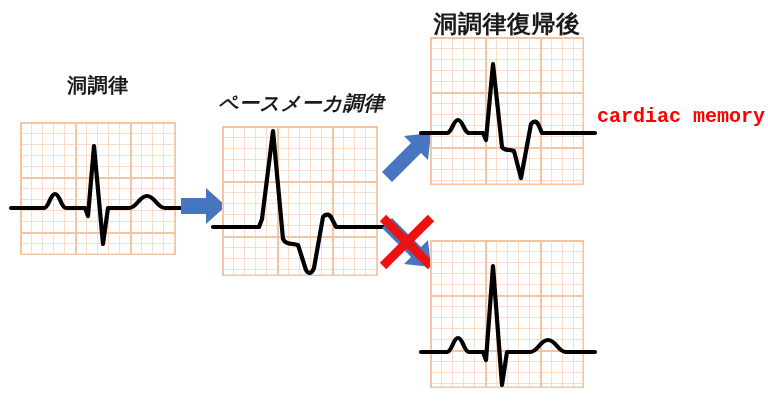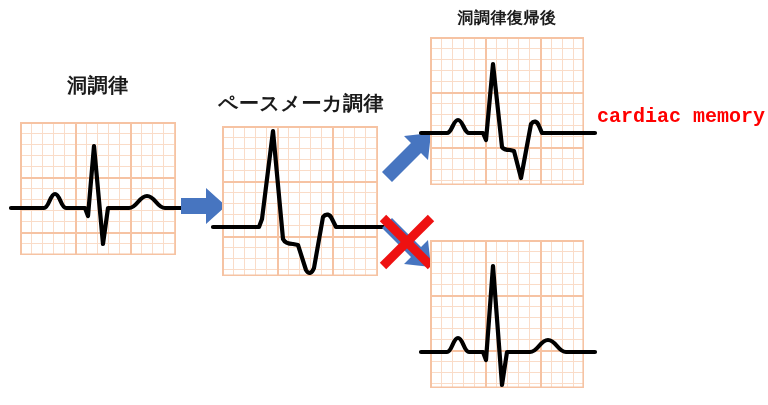--- a/index.html
+++ b/index.html
@@ -115,21 +115,21 @@
         C 126,86 128,74 136,74
         C 144,74 146,86 154,86
         L 176,86"></path>
     </svg>
   </div>
 
   <svg class="arrow-svg" width="46" height="40" viewBox="0 0 46 40" style="left:181px; top:186px;">
     <polygon class="arrow-shape" points="0,12 25,12 25,2 45,20 25,38 25,28 0,28"></polygon>
   </svg>
 
-  <div class="panel-title" style="left:206px; top:90px; width:190px; font-size:20px;">ペースメーカ調律</div>
+  <div class="panel-title" style="left:206px; top:90px; width:190px; font-size:20px;font-style:italic;">ペースメーカ調律</div>
 
   <div class="ecg-panel" style="left:222px; top:126px; width:156px; height:150px;">
     <div class="ecg-grid"></div>
     <svg class="ecg-svg" width="176" height="150" viewBox="0 0 176 150" style="left:-9px;">
       <path class="ecg-trace" d="
         M 0,101
         L 46,101
         L 49,93
         L 60,5
         L 70,113
@@ -150,21 +150,21 @@
 
   <svg class="arrow-svg" width="60" height="60" viewBox="0 0 60 60" style="left:378px; top:212px;">
     <polygon class="arrow-shape" points="4,16 33,45 26,52 53,55 50,28 43,35 14,6"></polygon>
   </svg>
 
   <svg class="x-mark" width="62" height="62" viewBox="0 0 62 62" style="left:376px; top:211px;">
     <line class="x-stroke" x1="7" y1="7" x2="55" y2="55"></line>
     <line class="x-stroke" x1="55" y1="7" x2="7" y2="55"></line>
   </svg>
 
-  <div class="panel-title" style="left:430px; top:8px; width:154px; font-size:16px;">洞調律復帰後</div>
+  <div class="panel-title" style="left:430px; top:8px; width:154px; font-size:24px;">洞調律復帰後</div>
 
   <div class="ecg-panel" style="left:430px; top:37px; width:154px; height:148px;">
     <div class="ecg-grid"></div>
     <svg class="ecg-svg" width="174" height="148" viewBox="0 0 174 148" style="left:-9px;">
       <path class="ecg-trace" d="
         M 0,96
         L 26,96
         C 31,96 32,83 37,83
         C 42,83 43,96 48,96
         L 62,96

